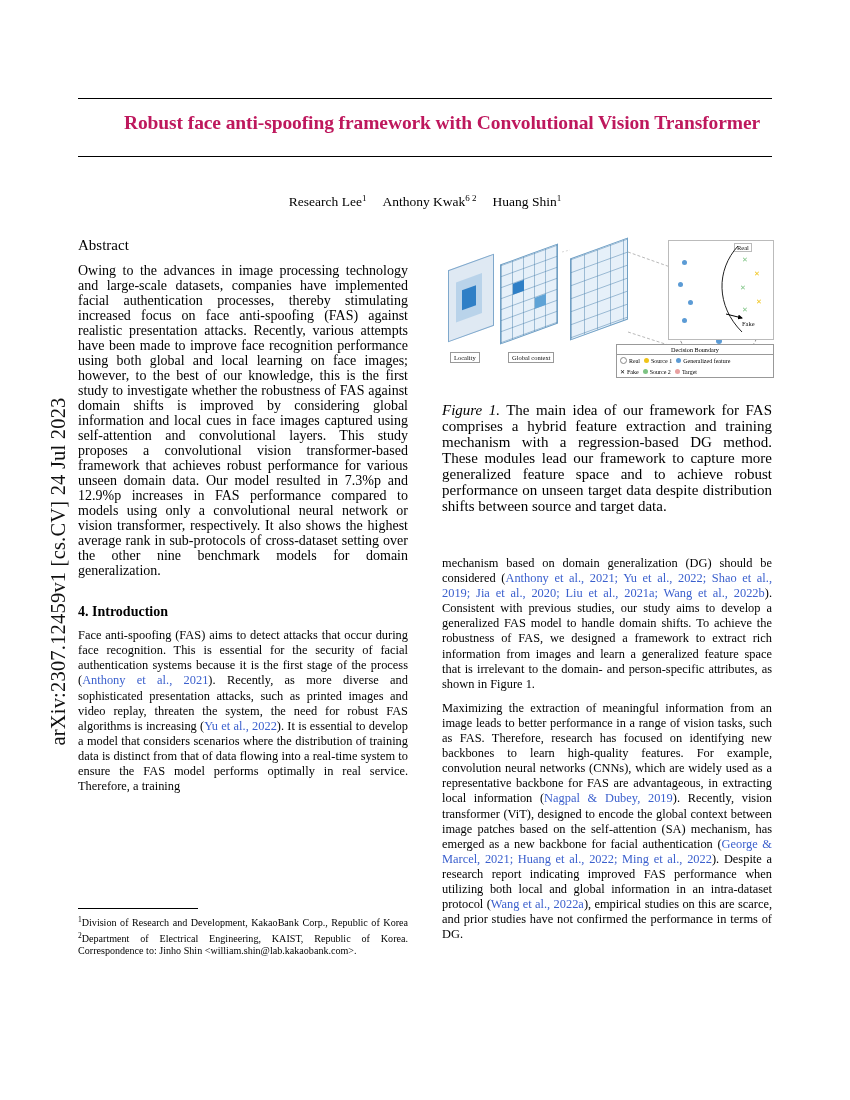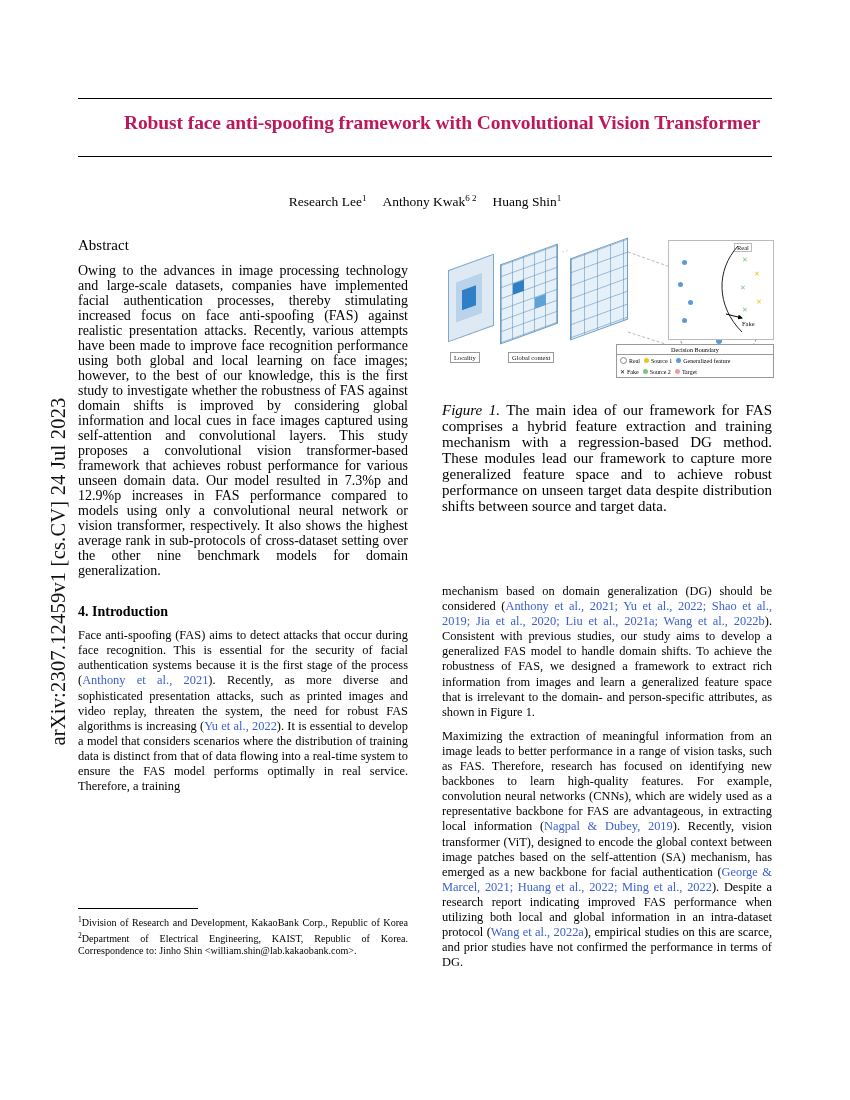--- a/index.html
+++ b/index.html
@@ -358,19 +358,19 @@
                 <span class="swatch" style="background:#e8a0a0;"></span>
                 <span>Target</span>
               </span>
           </div>
         </div>
       </div>
 
       <div class="fig-caption"><span class="lbl">Figure 1.</span><span> The main idea of our framework for FAS comprises a hybrid feature extraction and training mechanism with a regression-based DG method. These modules lead our framework to capture more generalized feature space and to achieve robust performance on unseen target data despite distribution shifts between source and target data.</span></div>
     </div>
 
-    <div class="col col-right" style="top:584px;">
+    <div class="col col-right" style="top:556px;">
       <p class="body"><span>mechanism based on domain generalization (DG) should be considered (</span><span class="cite">Anthony et al., 2021; Yu et al., 2022; Shao et al., 2019; Jia et al., 2020; Liu et al., 2021a; Wang et al., 2022b</span><span>). Consistent with previous studies, our study aims to develop a generalized FAS model to handle domain shifts. To achieve the robustness of FAS, we designed a framework to extract rich information from images and learn a generalized feature space that is irrelevant to the domain- and person-specific attributes, as shown in Figure 1.</span></p>
       <p class="body"><span>Maximizing the extraction of meaningful information from an image leads to better performance in a range of vision tasks, such as FAS. Therefore, research has focused on identifying new backbones to learn high-quality features. For example, convolution neural networks (CNNs), which are widely used as a representative backbone for FAS are advantageous, in extracting local information (</span><span class="cite">Nagpal &amp; Dubey, 2019</span><span>). Recently, vision transformer (ViT), designed to encode the global context between image patches based on the self-attention (SA) mechanism, has emerged as a new backbone for facial authentication (</span><span class="cite">George &amp; Marcel, 2021; Huang et al., 2022; Ming et al., 2022</span><span>). Despite a research report indicating improved FAS performance when utilizing both local and global information in an intra-dataset protocol (</span><span class="cite">Wang et al., 2022a</span><span>), empirical studies on this are scarce, and prior studies have not confirmed the performance in terms of DG.</span></p>
     </div>
 
   </div>
 </div>
 
 </body></html>

